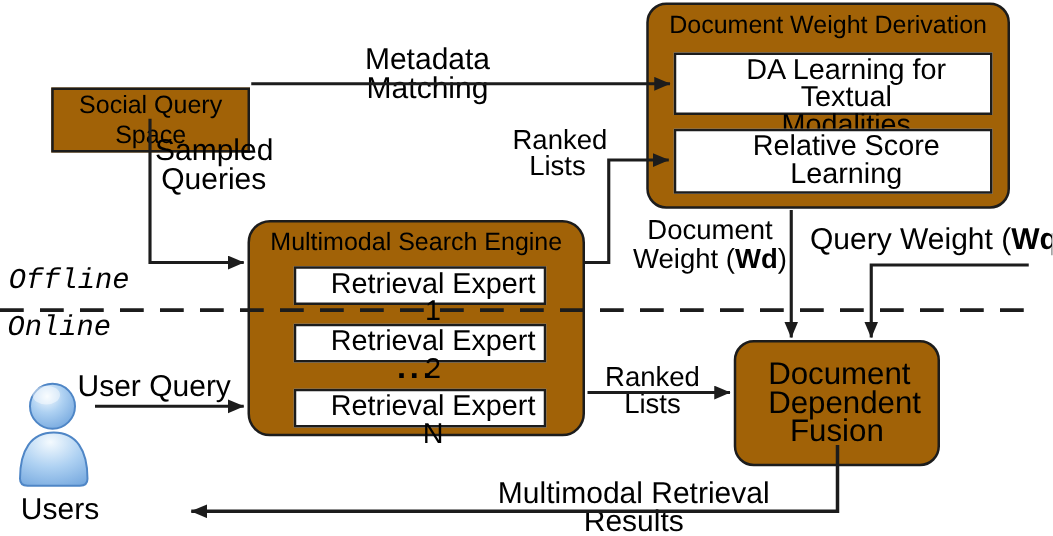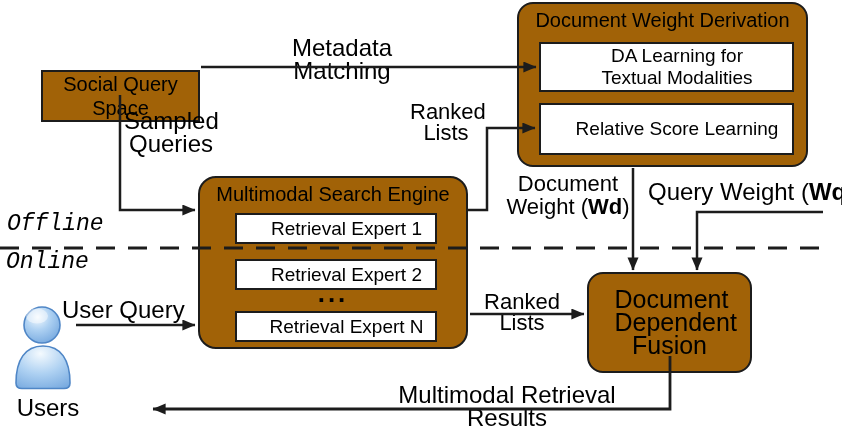--- a/index.html
+++ b/index.html
@@ -7,22 +7,22 @@
   .canvas{position:relative;width:842px;height:429px;background:#fff;overflow:hidden;}
 
   .box{position:absolute;border:2px solid #1c1c1c;background:#a16207;box-sizing:border-box;z-index:1;}
   .rounded{border-radius:16px;}
   .flexc{display:flex;align-items:center;justify-content:center;text-align:center;}
 
   .box-title{position:absolute;top:5px;left:0;width:100%;text-align:center;
              font-size:20px;line-height:22px;z-index:2;}
 
   .inner-box{position:absolute;border:2px solid #1c1c1c;background:#fff;box-sizing:border-box;
-             display:flex;align-items:center;justify-content:center;text-align:center;
-             font-size:19px;line-height:22px;z-index:2;padding-left:21px;}
+             display:flex;align-items:flex-start;justify-content:center;text-align:center;
+             font-size:23px;line-height:22px;z-index:2;padding-left:21px;}
 
   .label{position:absolute;text-align:center;font-size:24px;line-height:23px;z-index:3;background:transparent;}
   .label.small{font-size:22px;line-height:21px;}
   .region-label{position:absolute;font-size:23px;font-style:italic;line-height:26px;z-index:3;white-space:nowrap;font-family:Liberation Mono, monospace;}
   .bold{font-weight:bold;}
 
   .ellipsis-dots{position:absolute;left:0;width:100%;text-align:center;
                  font-size:26px;font-weight:bold;line-height:16px;letter-spacing:3px;z-index:2;}
 
   #connector-layer{position:absolute;left:0;top:0;z-index:5;pointer-events:none;}

